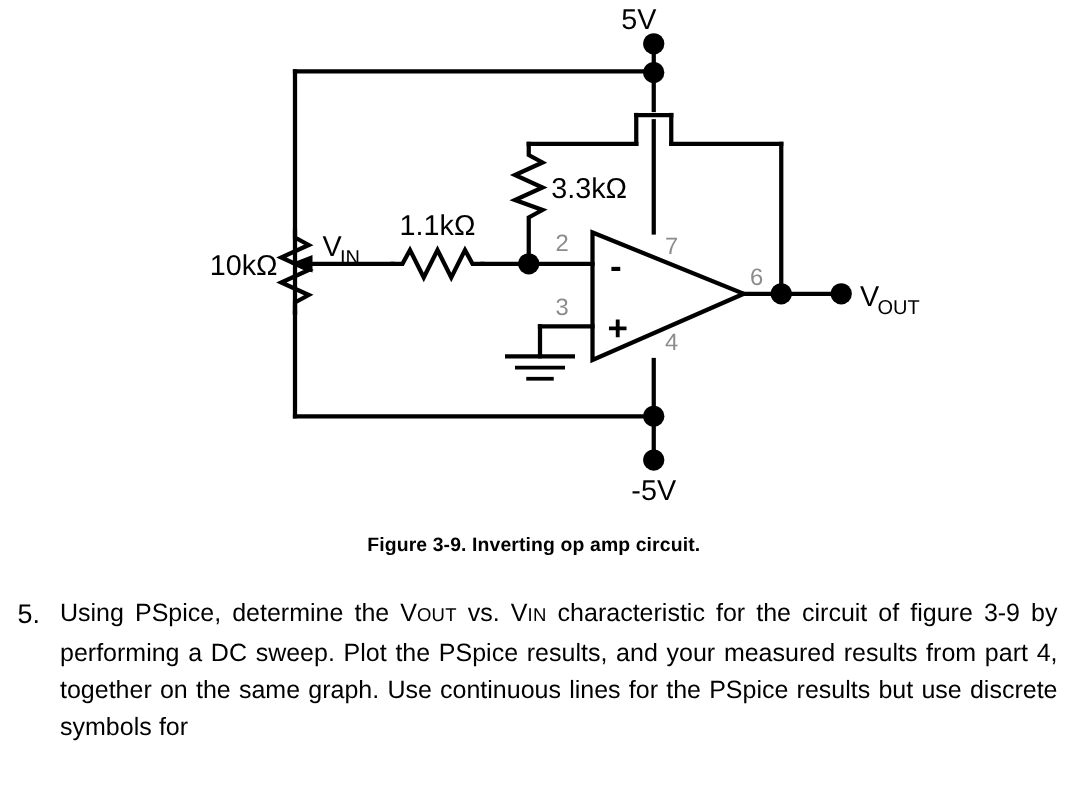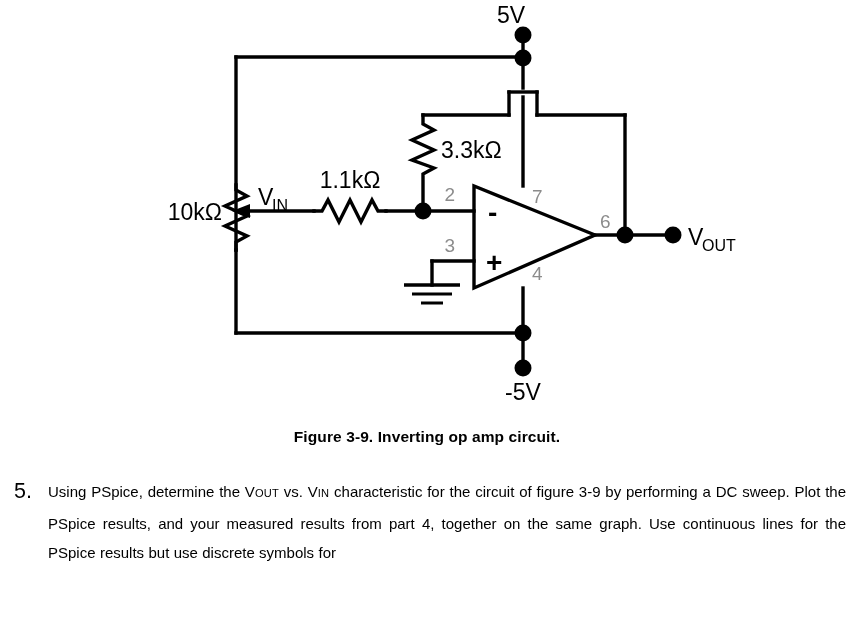--- a/index.html
+++ b/index.html
@@ -48,21 +48,21 @@
     align-items: flex-start;
   }
   .marker {
     font-size: 21.5px;
     line-height: 29.5px;
     width: 34px;
     flex: 0 0 34px;
     color: #000;
   }
   .para {
-    font-size: 15px;
+    font-size: 20px;
     line-height: 29.5px;
     text-align: justify;
     text-justify: inter-word;
     width: 798px;
     color: #000;
     word-spacing: 0.2px;
   }
   .para .lastline {
     display: block;
   }

